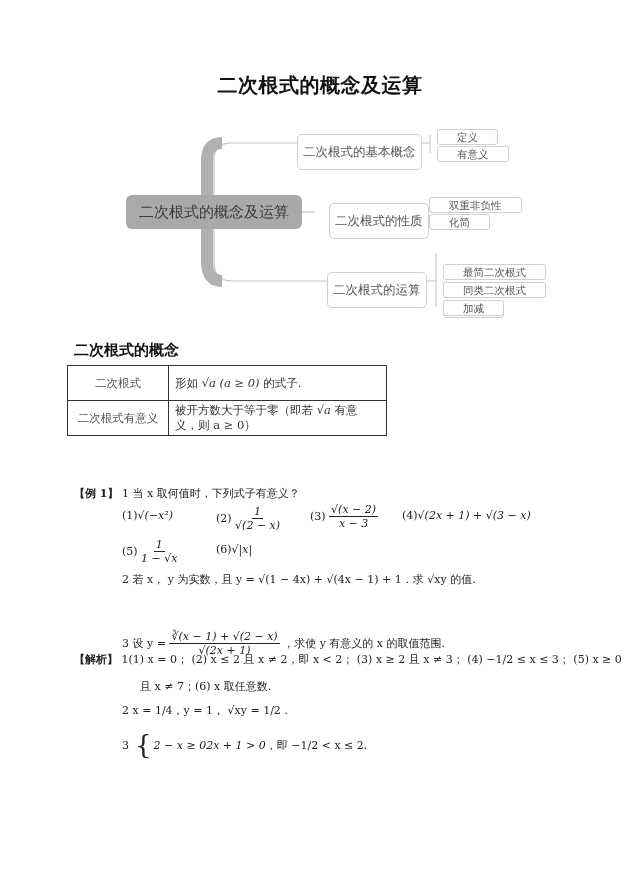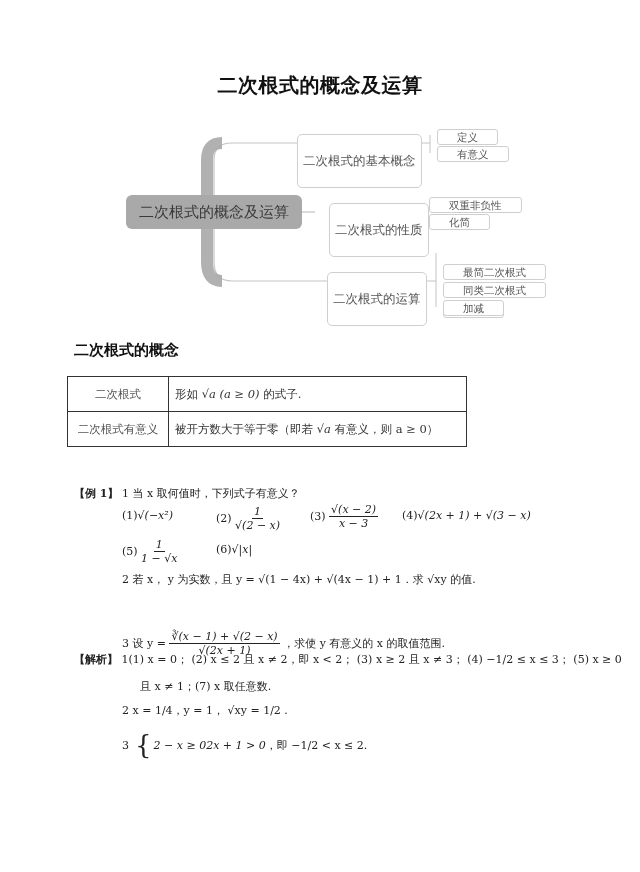--- a/index.html
+++ b/index.html
@@ -5,26 +5,26 @@
   html, body { margin:0; padding:0; }
   body { width:640px; height:872px; background:#ffffff; position:relative; overflow:hidden;
          font-family:"DejaVu Serif","Liberation Serif",serif; color:#222; }
   .abs { position:absolute; }
   .title { left:0; width:640px; top:72px; text-align:center; font-family:"DejaVu Sans","Liberation Sans",sans-serif;
            font-weight:bold; font-size:20px; color:#111; letter-spacing:0.5px; }
   
   .mm-root { left:126px; top:195px; width:176px; height:34px; background:#a9a9a9; border-radius:6px;
              color:#3a3a3a; font-size:15px; line-height:34px; text-align:center; }
   .mm-node { background:#fff; border:1px solid #cfcfcf; border-radius:5px; color:#555; font-size:12.5px;
-             line-height:18px; padding:17px 5px; white-space:nowrap; }
+             line-height:18px; padding:8px 5px; white-space:nowrap; }
   .mm-leaf { background:#fff; border:1px solid #cfcfcf; border-radius:3px; color:#555; font-size:10.5px;
              line-height:14px; padding:0 19px; white-space:nowrap; }
   svg.lines { position:absolute; left:0; top:0; }
   .h2 { left:74px; top:341px; font-family:"DejaVu Sans","Liberation Sans",sans-serif; font-weight:bold; font-size:15px; color:#111; }
-  table.def { position:absolute; left:67px; top:376px; width:400px; border-collapse:collapse; font-size:11.5px; color:#333; }
+  table.def { position:absolute; left:67px; top:365px; width:320px; border-collapse:collapse; font-size:11.5px; color:#333; }
   table.def td { border:1.2px solid #333; height:34px; padding:0 6px; }
   table.def td.k { width:88px; text-align:center; color:#555; }
   .m { font-style:italic; font-family:"DejaVu Serif","Liberation Serif",serif; }
   .txt { font-size:11px; color:#222; white-space:nowrap; }
   .frac { display:inline-flex; flex-direction:column; align-items:center; vertical-align:middle; font-size:11px; line-height:13px; }
   .frac .n { border-bottom:1px solid #222; padding:0 2px; }
   .brk { font-weight:bold; }
 </style>
 </head>
 <body>
@@ -132,21 +132,21 @@
 </div>
 
 <div class="abs txt" style="left:74px;top:652px;">
   <span class="brk">【解析】</span>
   <span>1(1) x = 0；</span>
   <span>(2) x ≤ 2 且 x ≠ 2，即 x &lt; 2；</span>
   <span>(3) x ≥ 2 且 x ≠ 3；</span>
   <span>(4) −1/2 ≤ x ≤ 3；</span>
   <span>(5) x ≥ 0</span>
 </div>
-<div class="abs txt" style="left:140px;top:679px;">且 x ≠ 1；(7) x 取任意数.</div>
+<div class="abs txt" style="left:140px;top:679px;">且 x ≠ 7；(6) x 取任意数.</div>
 <div class="abs txt" style="left:122px;top:703px;">2  x = 1/4，y = 1， √xy = 1/2 .</div>
 <div class="abs txt" style="left:122px;top:732px;display:flex;align-items:center;">
   <span style="margin-right:6px;">3</span>
   <span style="font-size:26px;line-height:26px;margin-right:2px;">{</span>
   <span style="display:flex;flex-direction:row;line-height:15px;" class="m">
     <span>2 − x ≥ 0</span>
     <span>2x + 1 &gt; 0</span>
   </span>
   <span>，即 −1/2 &lt; x ≤ 2.</span>
 </div>

